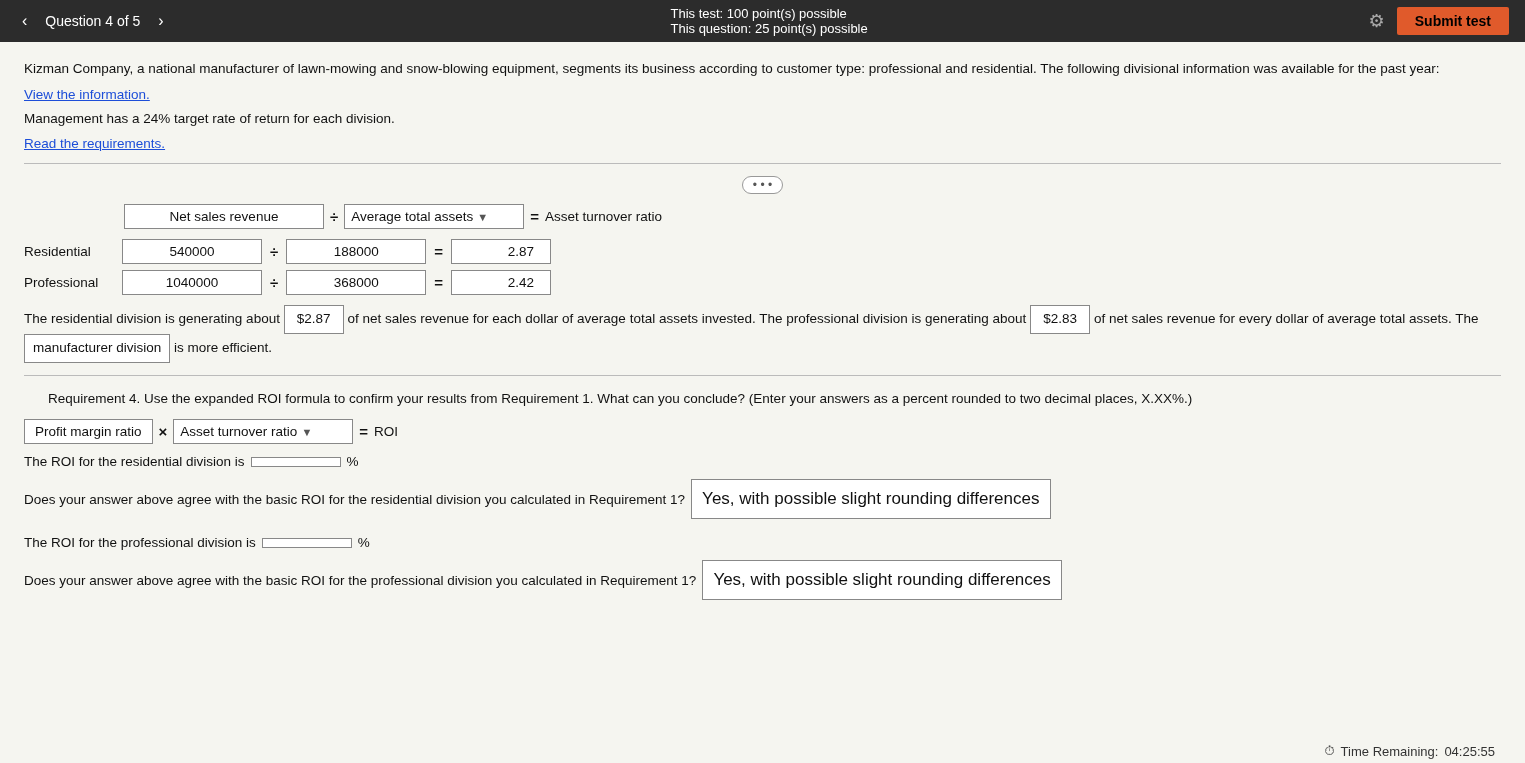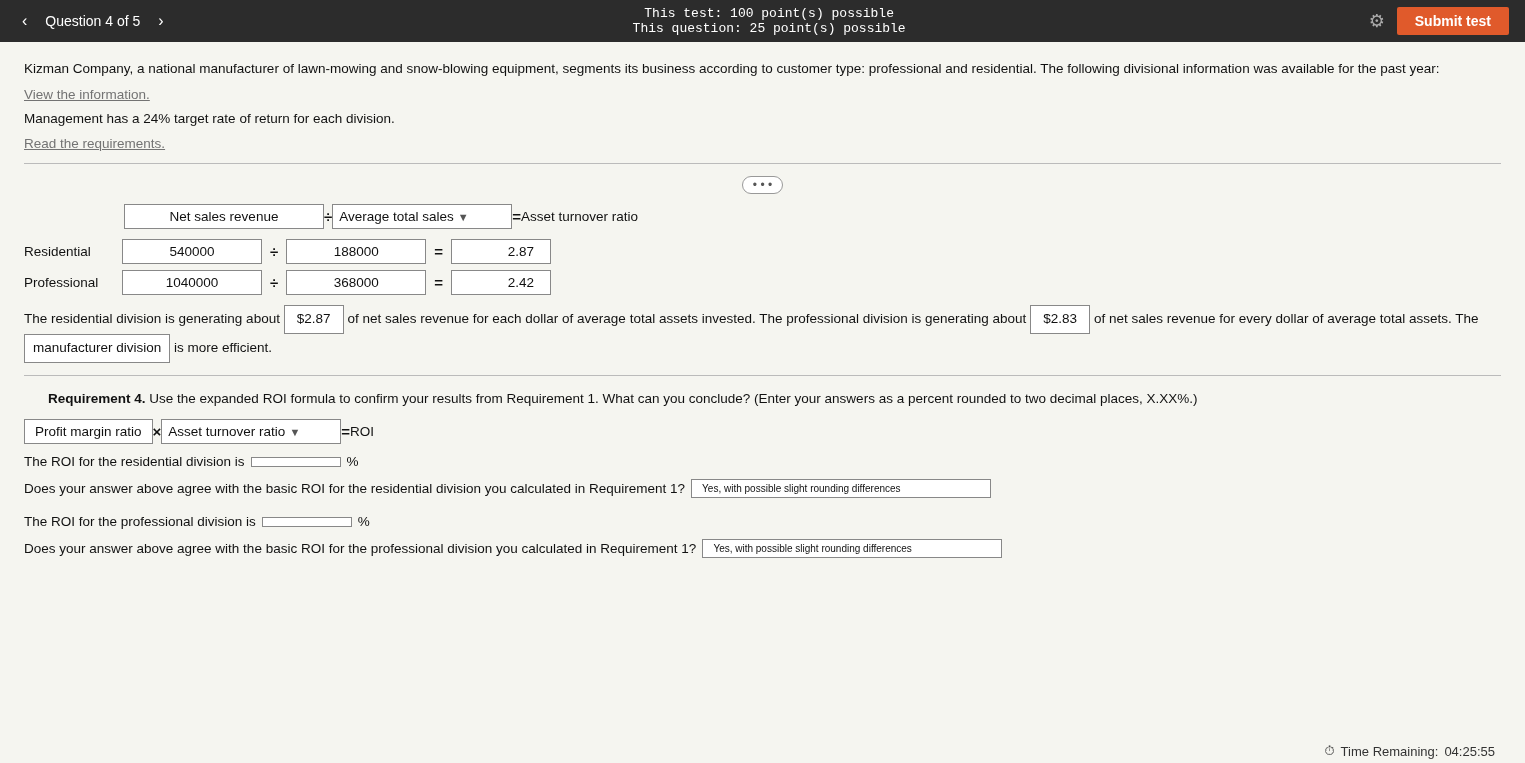--- a/index.html
+++ b/index.html
@@ -20,32 +20,31 @@
       min-height: 36px;
     }
     .top-bar-left {
       display: flex;
       align-items: center;
       gap: 12px;
     }
     .top-bar-center {
       display: flex;
       flex-direction: column;
-      align-items: center;
+      align-items: flex-start;
       font-size: 13px;
-      font-family: Liberation Mono, monospace;
     }
     .top-bar-right {
       display: flex;
       align-items: center;
       gap: 12px;
     }
     .submit-btn {
       background: #e05a2b;
-      color: #ffffff;
+      color: #000000;
       border: none;
       padding: 6px 18px;
       font-size: 14px;
       font-weight: bold;
       cursor: pointer;
       border-radius: 2px;
     }
     .gear-icon {
       font-size: 18px;
       color: #aaa;
@@ -67,36 +66,37 @@
       position: relative;
       overflow-y: auto;
     }
 
     .question-text {
       font-size: 13.5px;
       line-height: 1.6;
       margin-bottom: 6px;
     }
     .link-text {
-      color: #737373;
+      color: #1d4ed8;
       text-decoration: underline;
       cursor: pointer;
       font-size: 13.5px;
     }
 
     .divider {
       border: none;
       border-top: 1px solid #bbb;
       margin: 12px 0;
     }
 
     
     .formula-row {
       display: flex;
       align-items: center;
+      gap: 6px;
       margin: 10px 0;
     }
     .formula-box {
       border: 1px solid #888;
       background: white;
       padding: 4px 10px;
       min-width: 120px;
       text-align: center;
       font-size: 13.5px;
     }
@@ -168,37 +168,37 @@
       text-align: center;
     }
 
     
     .req-heading {
       font-size: 13.5px;
       line-height: 1.7;
       margin: 12px 0 6px 0;
     }
     .req-heading b {
-      font-weight: bold;
+      font-weight: normal;
       padding-left: 24px;
     }
 
     
     .roi-question-row {
       display: flex;
       align-items: center;
       gap: 6px;
       margin: 10px 0;
       font-size: 13.5px;
     }
     .agree-box {
       border: 1px solid #888;
       background: white;
-      padding: 3px 10px;
-      font-size: 10px;
+      padding: 9px 10px;
+      font-size: 17px;
       min-width: 300px;
     }
 
     .percent-input {
       border: 1px solid #888;
       background: white;
       padding: 4px 8px;
       width: 90px;
       text-align: right;
       font-size: 13.5px;
@@ -258,21 +258,21 @@
   
   <div style="display:flex; justify-content:center; margin-bottom:8px;">
     <button class="collapse-btn">• • •</button>
   </div>
 
   
   <div class="formula-row" style="margin-left:100px;">
     <div class="formula-box formula-box-wide">Net sales revenue</div>
     <span class="formula-op">÷</span>
     <div class="dropdown-box">
-      <span>Average total sales</span>
+      <span>Average total assets</span>
       <span class="dropdown-arrow">▼</span>
     </div>
     <span class="formula-op">=</span>
     <span class="formula-label">Asset turnover ratio</span>
   </div>
 
   
   <div class="data-row">
     <span class="row-label">Residential</span>
     <div class="input-box">540000</div>

